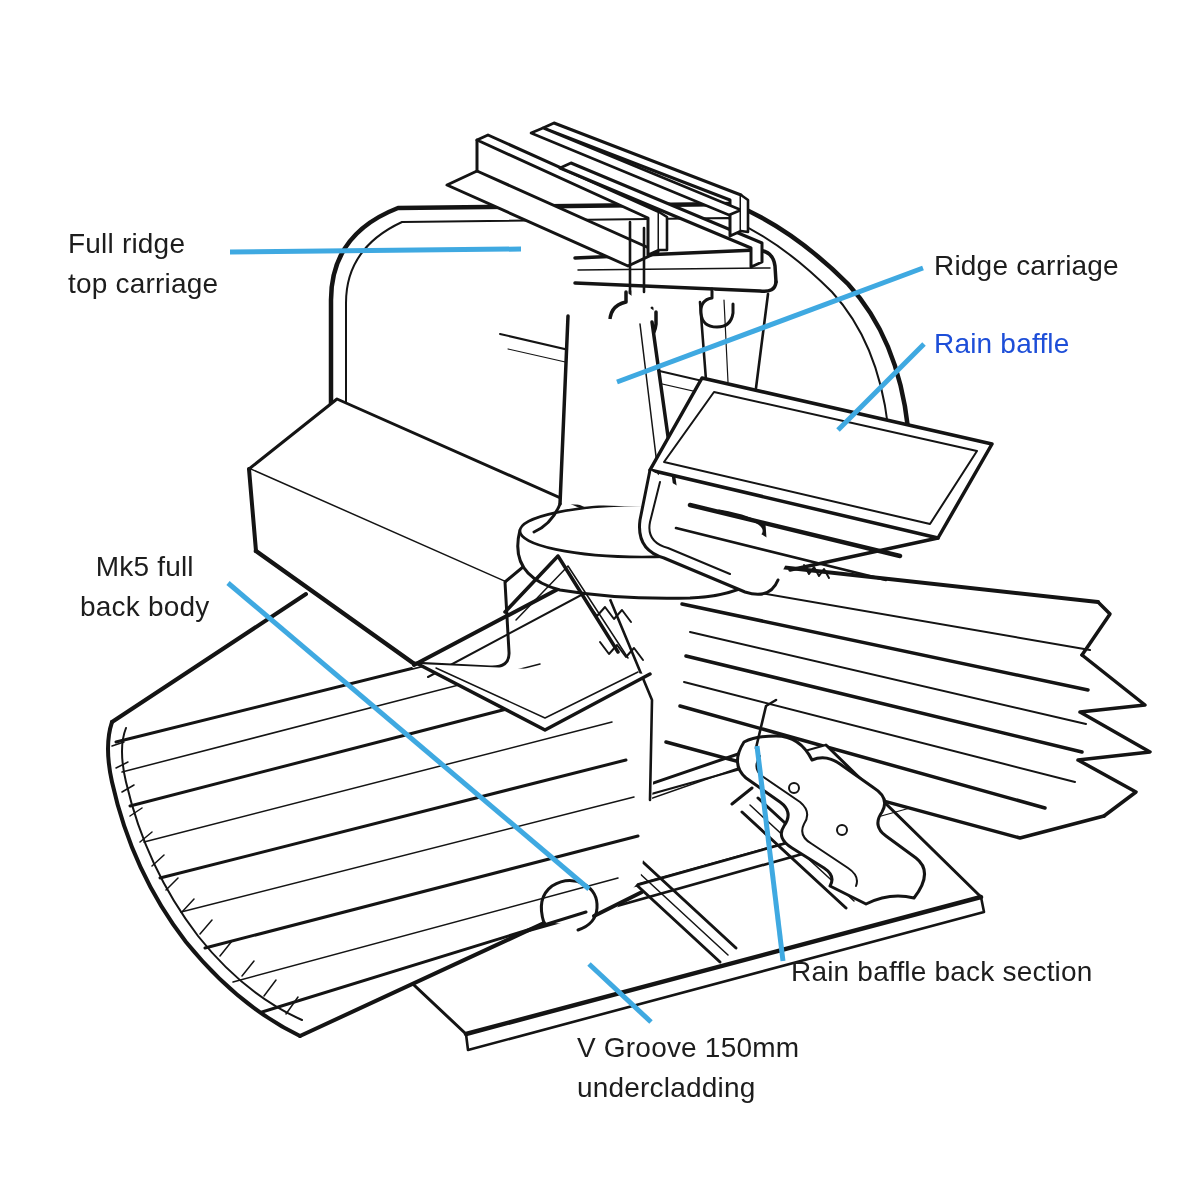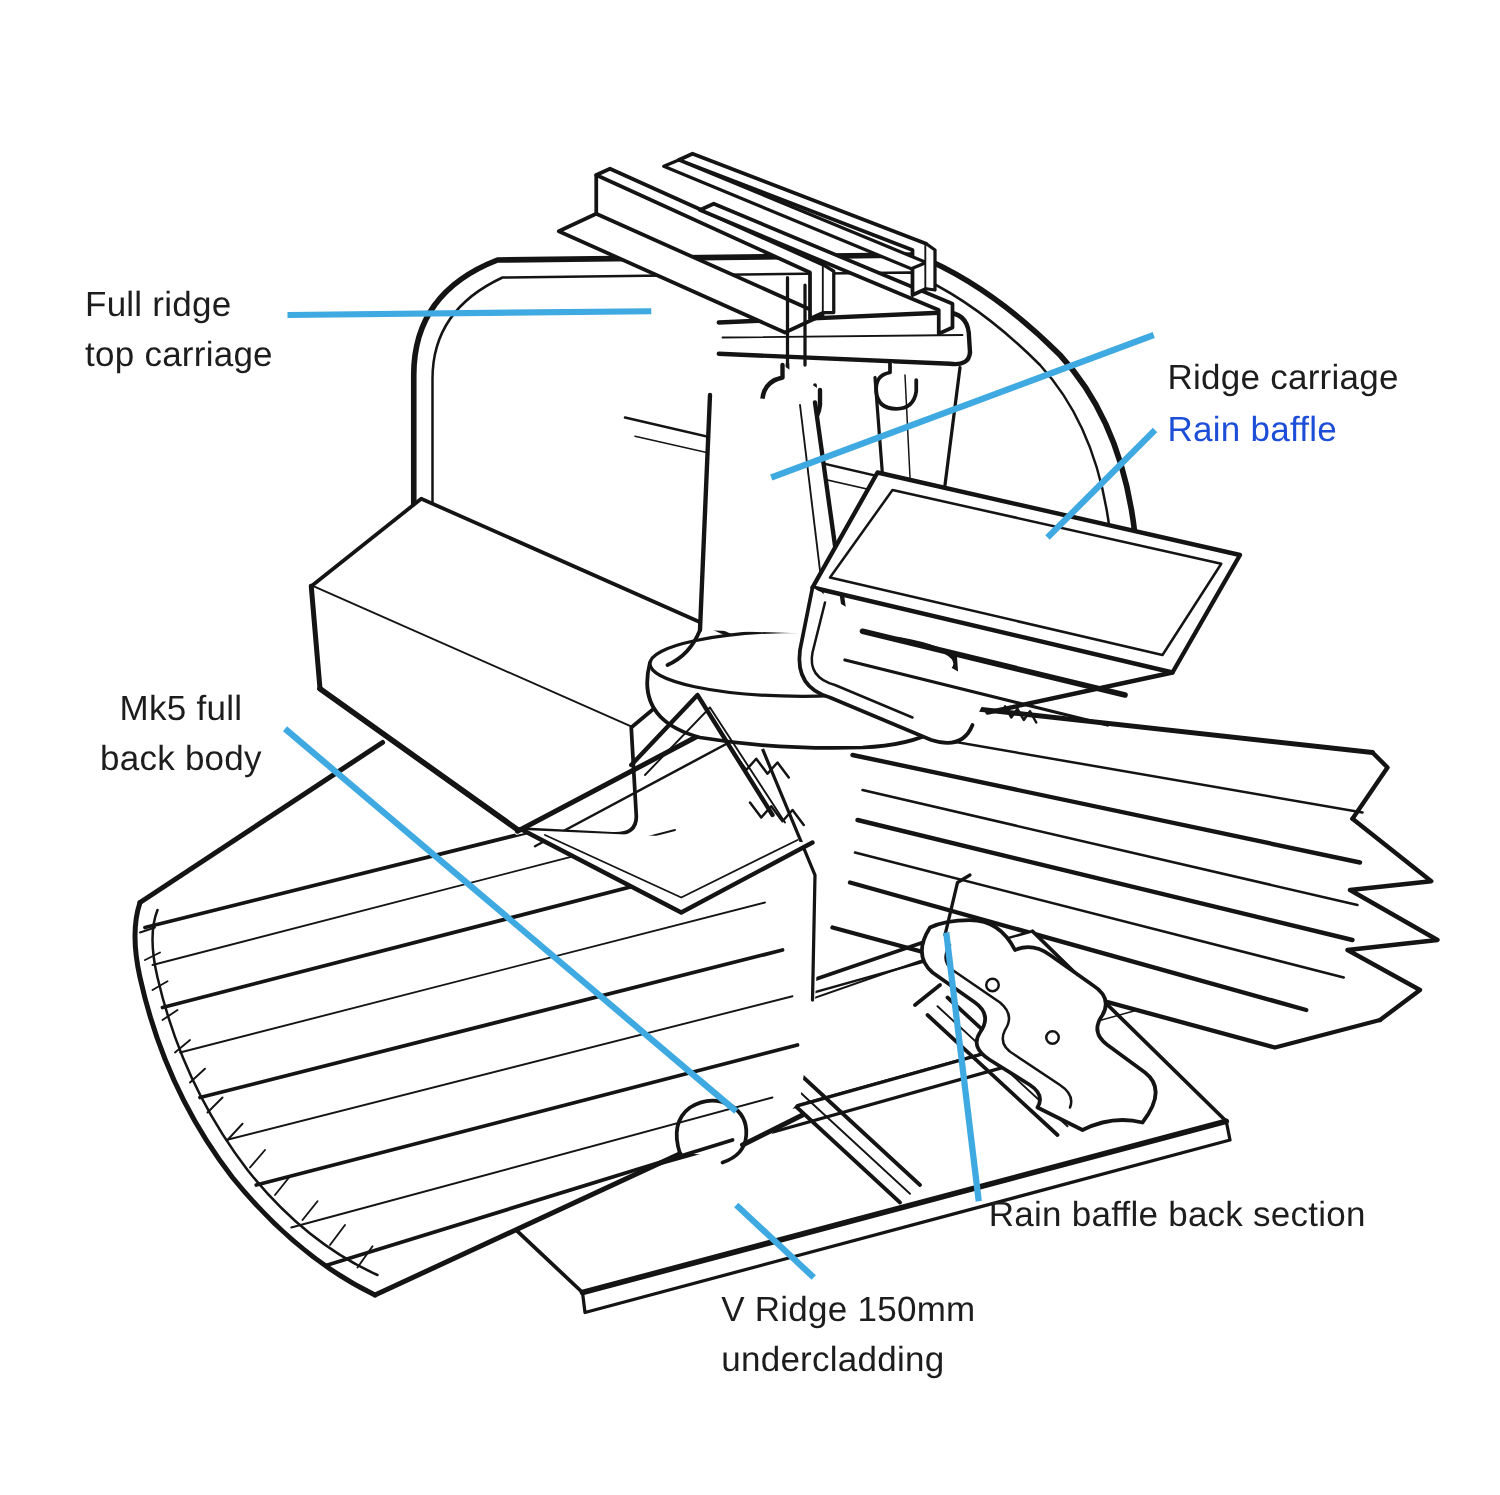--- a/index.html
+++ b/index.html
@@ -162,30 +162,30 @@
         <line x1="228" y1="583" x2="589" y2="889" stroke="#3fa9e1" stroke-width="5"></line>
         <line x1="783" y1="961" x2="757" y2="746" stroke="#3fa9e1" stroke-width="5"></line>
         <line x1="651" y1="1022" x2="589" y2="964" stroke="#3fa9e1" stroke-width="5"></line>
       </g>
 </svg>
 
   <div class="label" id="lbl-capping" style="color: rgb(29, 29, 29);">
     <span>Full ridge</span>
     <span>top carriage</span>
   </div>
-  <div class="label" id="lbl-carriage" style="color: rgb(29, 29, 29); margin-top: 36px;">
+  <div class="label" id="lbl-carriage" style="color: rgb(29, 29, 29);">
     <span>Ridge carriage</span>
   </div>
   <div class="label" id="lbl-baffle" style="color: #1d4ed8;">
     <span>Rain baffle</span>
   </div>
   <div class="label" id="lbl-mk5" style="color: rgb(29, 29, 29);">
     <span>Mk5 full</span>
     <span>back body</span>
   </div>
   <div class="label" id="lbl-backsection" style="color: rgb(29, 29, 29);">
     <span>Rain baffle back section</span>
   </div>
   <div class="label" id="lbl-vgroove" style="color: rgb(29, 29, 29);">
-    <span>V Ridge 150mm</span>
+    <span>V Groove 150mm</span>
     <span>undercladding</span>
   </div>
 </div>
 
 </body></html>

